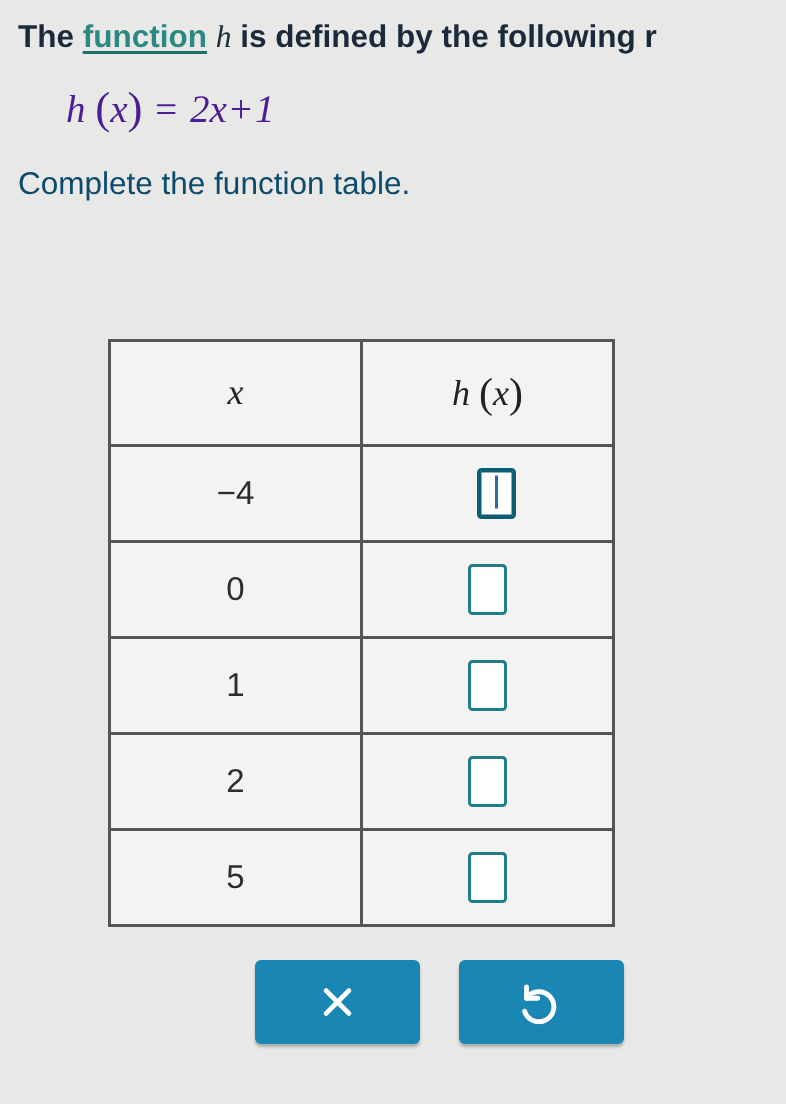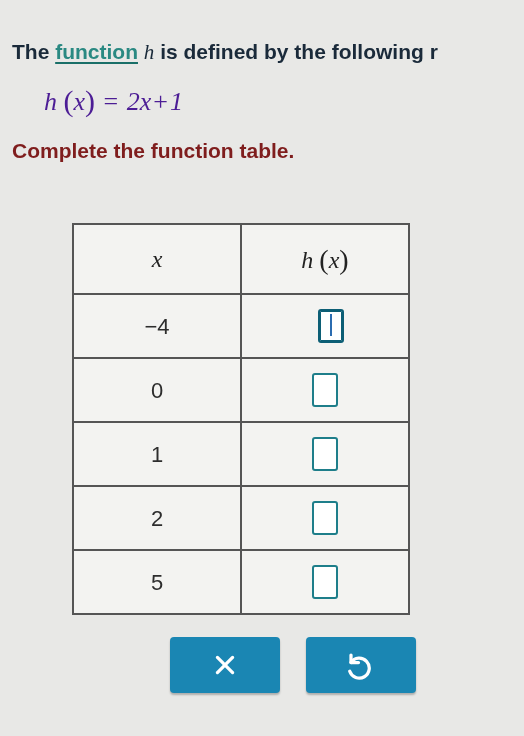--- a/index.html
+++ b/index.html
@@ -13,43 +13,42 @@
   }
   .content {
     padding: 12px 0 0 12px;
   }
   .intro {
     font-size: 21px;
     color: #1a2a3a;
     font-weight: 600;
     white-space: nowrap;
     margin-bottom: 18px;
-    margin-top: 28px;
   }
   .func-link {
     color: #2a8982;
     text-decoration: underline;
     text-decoration-color: #1a6f68;
     text-underline-offset: 3px;
   }
   .ital { font-style: italic; font-family: 'Times New Roman', serif; font-weight: 500; }
   .equation {
     font-family: 'Times New Roman', serif;
     font-size: 26px;
     font-style: italic;
     color: #4c1d95;
     margin: 0 0 22px 32px;
   }
   .equation .paren { font-style: normal; font-size: 30px; position: relative; top: 1px; }
   .equation .op { font-style: normal; margin: 0 2px; }
   .instruction {
     font-size: 21px;
-    color: #7f1d1d;
-    font-weight: 700;
-    margin-bottom: 60px;
+    color: #0c4a6e;
+    font-weight: 400;
+    margin-bottom: 91px;
   }
   .tbl-wrap {
     margin-left: 60px;
   }
   table.func-table {
     border-collapse: collapse;
     background: #f3f3f1;
   }
   table.func-table th, table.func-table td {
     border: 2px solid #555;

